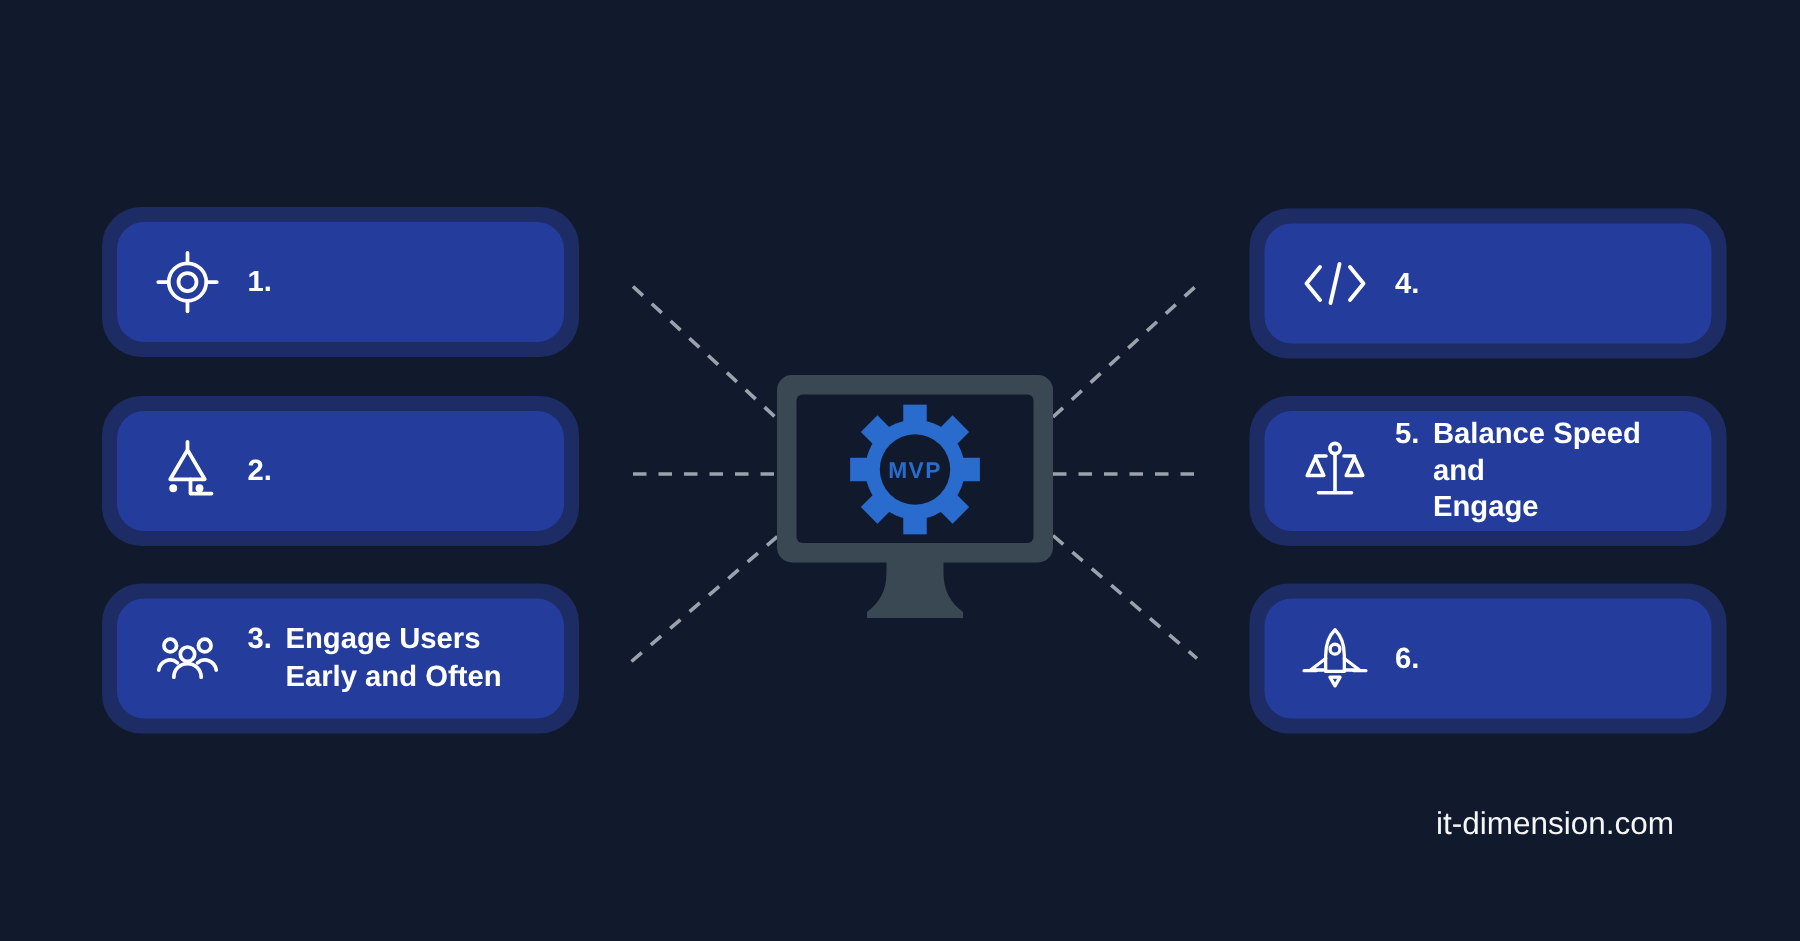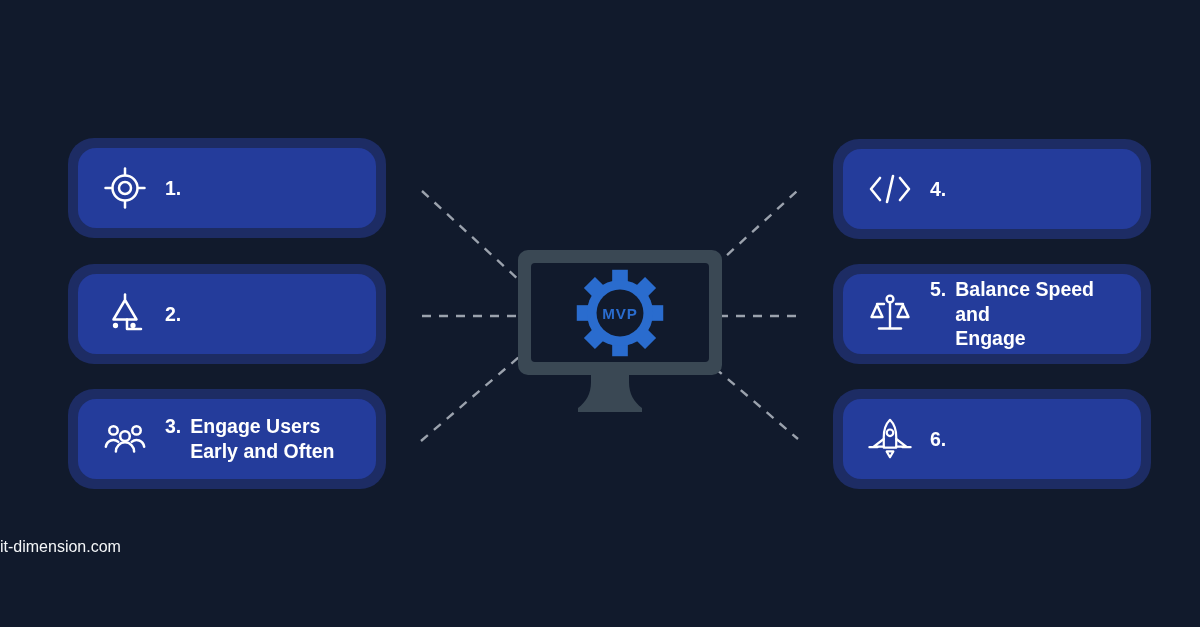--- a/index.html
+++ b/index.html
@@ -34,36 +34,36 @@
 
   .card-icon{flex:0 0 46px;width:46px;height:46px;display:flex;align-items:center;justify-content:center;}
   .card-icon svg{display:block;}
 
   .card-text-row{display:flex;gap:9px;color:#FFFFFF;font-weight:bold;font-size:19.5px;line-height:1.26;}
   .card-number{white-space:nowrap;}
   .card-text{white-space:pre-line;}
 
   
   .monitor-frame{
-    position:absolute;left:518px;top:250px;width:204px;height:125px;
+    position:absolute;left:518px;top:250px;width:184px;height:125px;
     background:#3A4854;border-radius:10px;
   }
   .monitor-screen{
     position:absolute;left:13px;top:13px;right:13px;bottom:13px;
     background:#111A2C;border-radius:4px;
     display:flex;align-items:center;justify-content:center;
   }
   .monitor-stand{position:absolute;left:560px;top:374px;width:100px;height:40px;}
 
   .gear-label{font-family:"Liberation Sans", sans-serif;font-weight:bold;letter-spacing:1px;}
 
   
   .footer{
-    position:absolute;left:0;top:538px;width:1116px;text-align:left;
-    color:#F4F6F8;font-size:16px;
+    position:absolute;left:0;top:538px;width:1116px;text-align:right;
+    color:#F4F6F8;font-size:21px;
   }
 </style>
 </head>
 <body>
 
 <div class="canvas">
 
   <svg class="connectors" viewBox="0 0 1200 627">
     <g stroke="#9BA2AD" stroke-width="2.4" stroke-dasharray="9 8" fill="none">
       <line x1="422" y1="191" x2="519" y2="280"></line>

